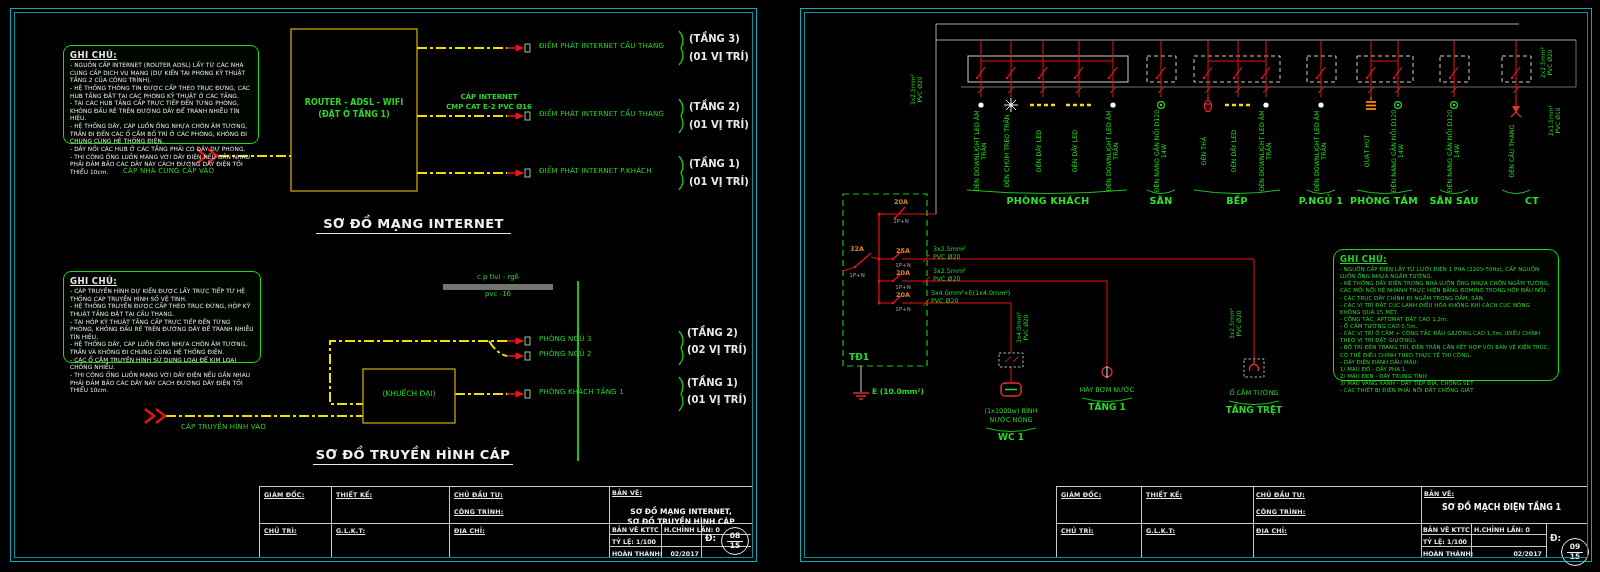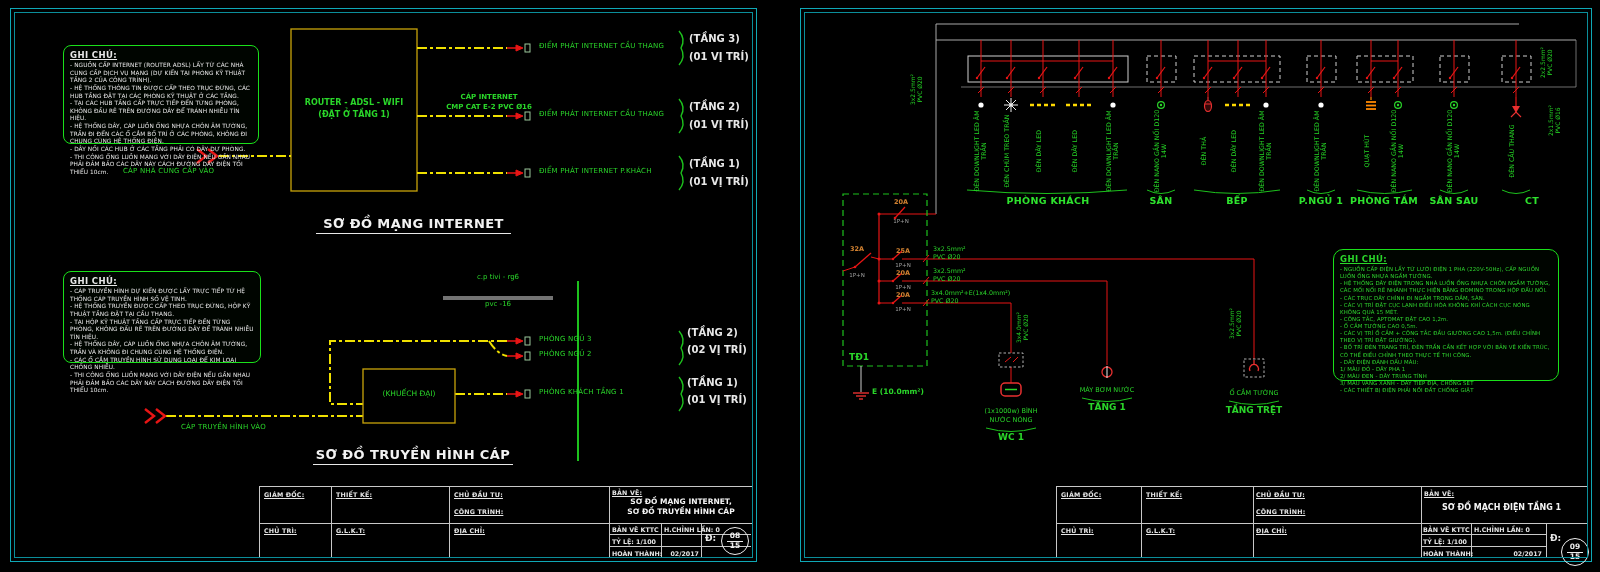--- a/index.html
+++ b/index.html
@@ -159,21 +159,21 @@
           <div>- CÁP TRUYỀN HÌNH DỰ KIẾN ĐƯỢC LẤY TRỰC TIẾP TỪ HỆ THỐNG CÁP TRUYỀN HÌNH SỐ VỆ TINH.</div>
           <div>- HỆ THỐNG TRUYỀN ĐƯỢC CẤP THEO TRỤC ĐỨNG, HỘP KỸ THUẬT TẦNG ĐẶT TẠI CẦU THANG.</div>
           <div>- TẠI HỘP KỸ THUẬT TẦNG CẤP TRỰC TIẾP ĐẾN TỪNG PHÒNG, KHÔNG ĐẤU RẼ TRÊN ĐƯỜNG DÂY ĐỂ TRÁNH NHIỄU TÍN HIỆU.</div>
           <div>- HỆ THỐNG DÂY, CÁP LUỒN ỐNG NHỰA CHÔN ÂM TƯỜNG, TRẦN VÀ KHÔNG ĐI CHUNG CÙNG HỆ THỐNG ĐIỆN.</div>
           <div>- CÁC Ổ CẮM TRUYỀN HÌNH SỬ DỤNG LOẠI ĐẾ KIM LOẠI CHỐNG NHIỄU.</div>
           <div>- THI CÔNG ỐNG LUỒN MẠNG VỚI DÂY ĐIỆN NẾU GẦN NHAU PHẢI ĐẢM BẢO CÁC DÂY NÀY CÁCH ĐƯỜNG DÂY ĐIỆN TỐI THIỂU 10cm.</div>
         </div>
     </div>
 
     <div class="abs g" style="left:432px;top:264px;width:110px;text-align:center;font-size:7px;">
-      <div style="border-bottom:4px solid #737373;padding-bottom:15px;">c.p tivi - rg6</div>
+      <div style="border-bottom:6px solid #737373;padding-bottom:3px;">c.p tivi - rg6</div>
       <div>pvc -16</div>
     </div>
 
     <div class="abs g" style="left:354px;top:380px;width:88px;text-align:center;font-size:7.5px;">(KHUẾCH ĐẠI)</div>
 
     <div class="abs g lbl" style="left:528px;top:326px;width:130px;">PHÒNG NGỦ 3</div>
     <div class="abs g lbl" style="left:528px;top:341px;width:130px;">PHÒNG NGỦ 2</div>
     <div class="abs g lbl" style="left:528px;top:379px;width:140px;">PHÒNG KHÁCH TẦNG 1</div>
     <div class="abs flr" style="left:676px;top:318px;">(TẦNG 2)</div>
     <div class="abs flr" style="left:676px;top:335px;">(02 VỊ TRÍ)</div>
@@ -195,21 +195,21 @@
       <div class="vline" style="left:402px;top:36px;bottom:0;"></div>
       <div class="vline" style="left:442px;top:36px;bottom:0;"></div>
       <div class="fld" style="left:5px;top:4px;">GIÁM ĐỐC:</div>
       <div class="fld" style="left:77px;top:4px;">THIẾT KẾ:</div>
       <div class="fld" style="left:195px;top:4px;">CHỦ ĐẦU TƯ:</div>
       <div class="fld" style="left:195px;top:21px;">CÔNG TRÌNH:</div>
       <div class="fld" style="left:353px;top:2px;">BẢN VẼ:</div>
       <div class="fld" style="left:5px;top:40px;">CHỦ TRÌ:</div>
       <div class="fld" style="left:77px;top:40px;">G.L.K.T:</div>
       <div class="fld" style="left:195px;top:40px;">ĐỊA CHỈ:</div>
-      <div class="dtitle" style="left:352px;top:10px;width:140px;font-size:7.5px;line-height:1.35;">
+      <div class="dtitle" style="left:352px;top:20px;width:140px;font-size:7.5px;line-height:1.35;">
         <div>SƠ ĐỒ MẠNG INTERNET,</div>
         <div>SƠ ĐỒ TRUYỀN HÌNH CÁP</div>
       </div>
       <div class="cell" style="left:353px;top:38.5px;">BẢN VẼ KTTC</div>
       <div class="cell" style="left:405px;top:38.5px;">H.CHỈNH LẦN: 0</div>
       <div class="cell" style="left:353px;top:50.5px;">TỶ LỆ: 1/100</div>
       <div class="cell" style="left:353px;top:62.5px;">HOÀN THÀNH:</div>
       <div class="cell" style="left:404px;top:62.5px;width:36px;text-align:right;">02/2017</div>
       <div class="cell" style="left:446px;top:46px;font-size:9px;">Đ:</div>
       <div class="sheetcircle" style="left:462px;top:40px;">

